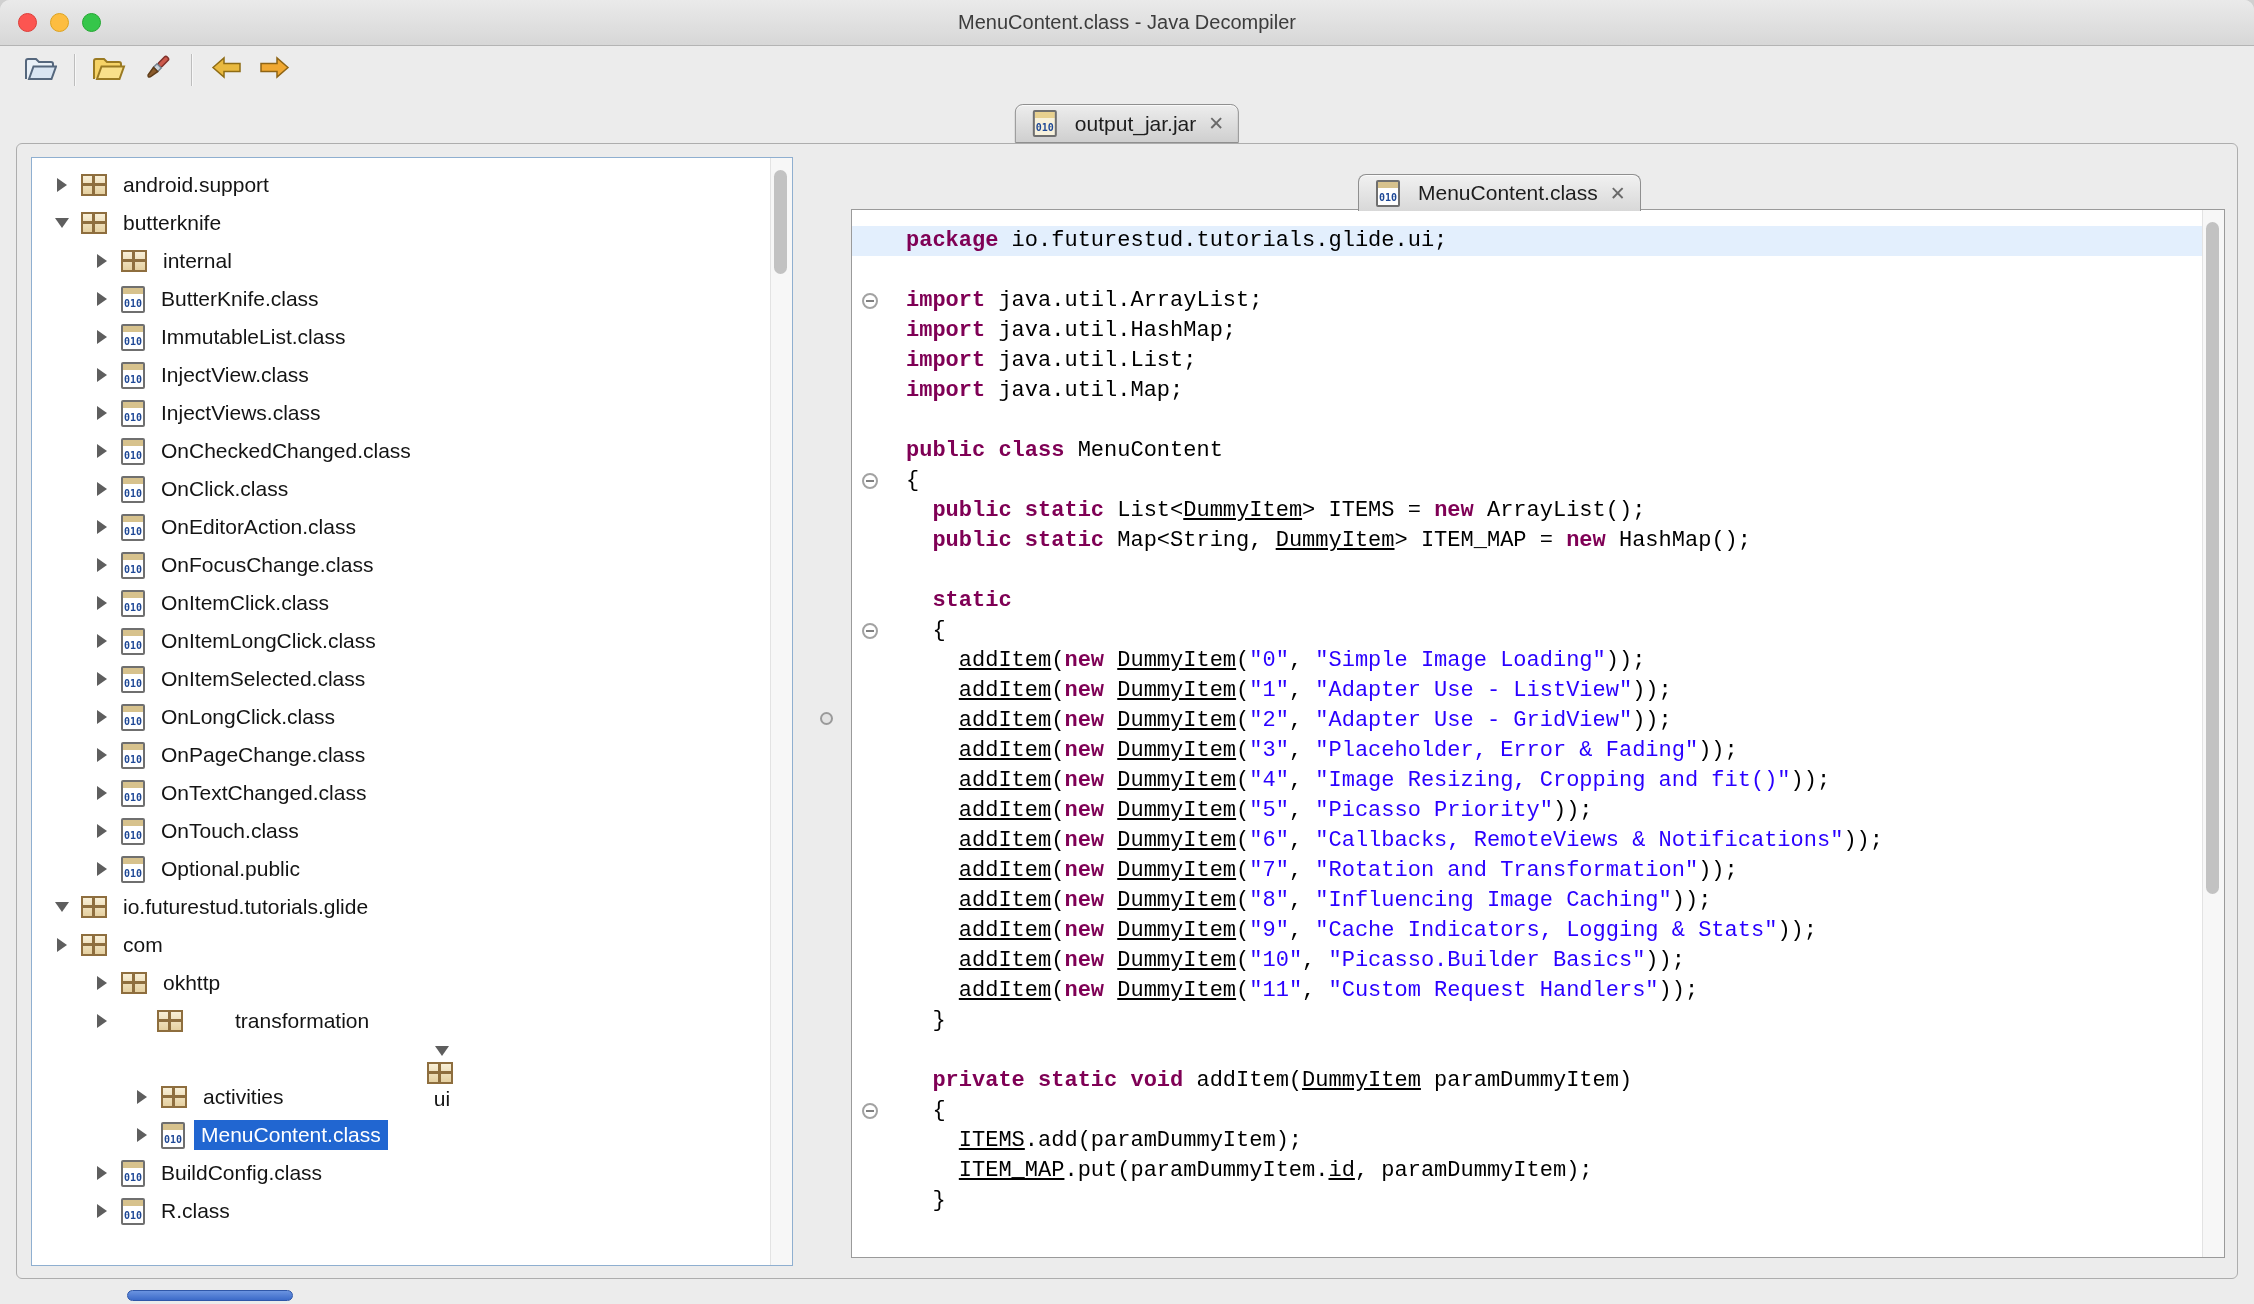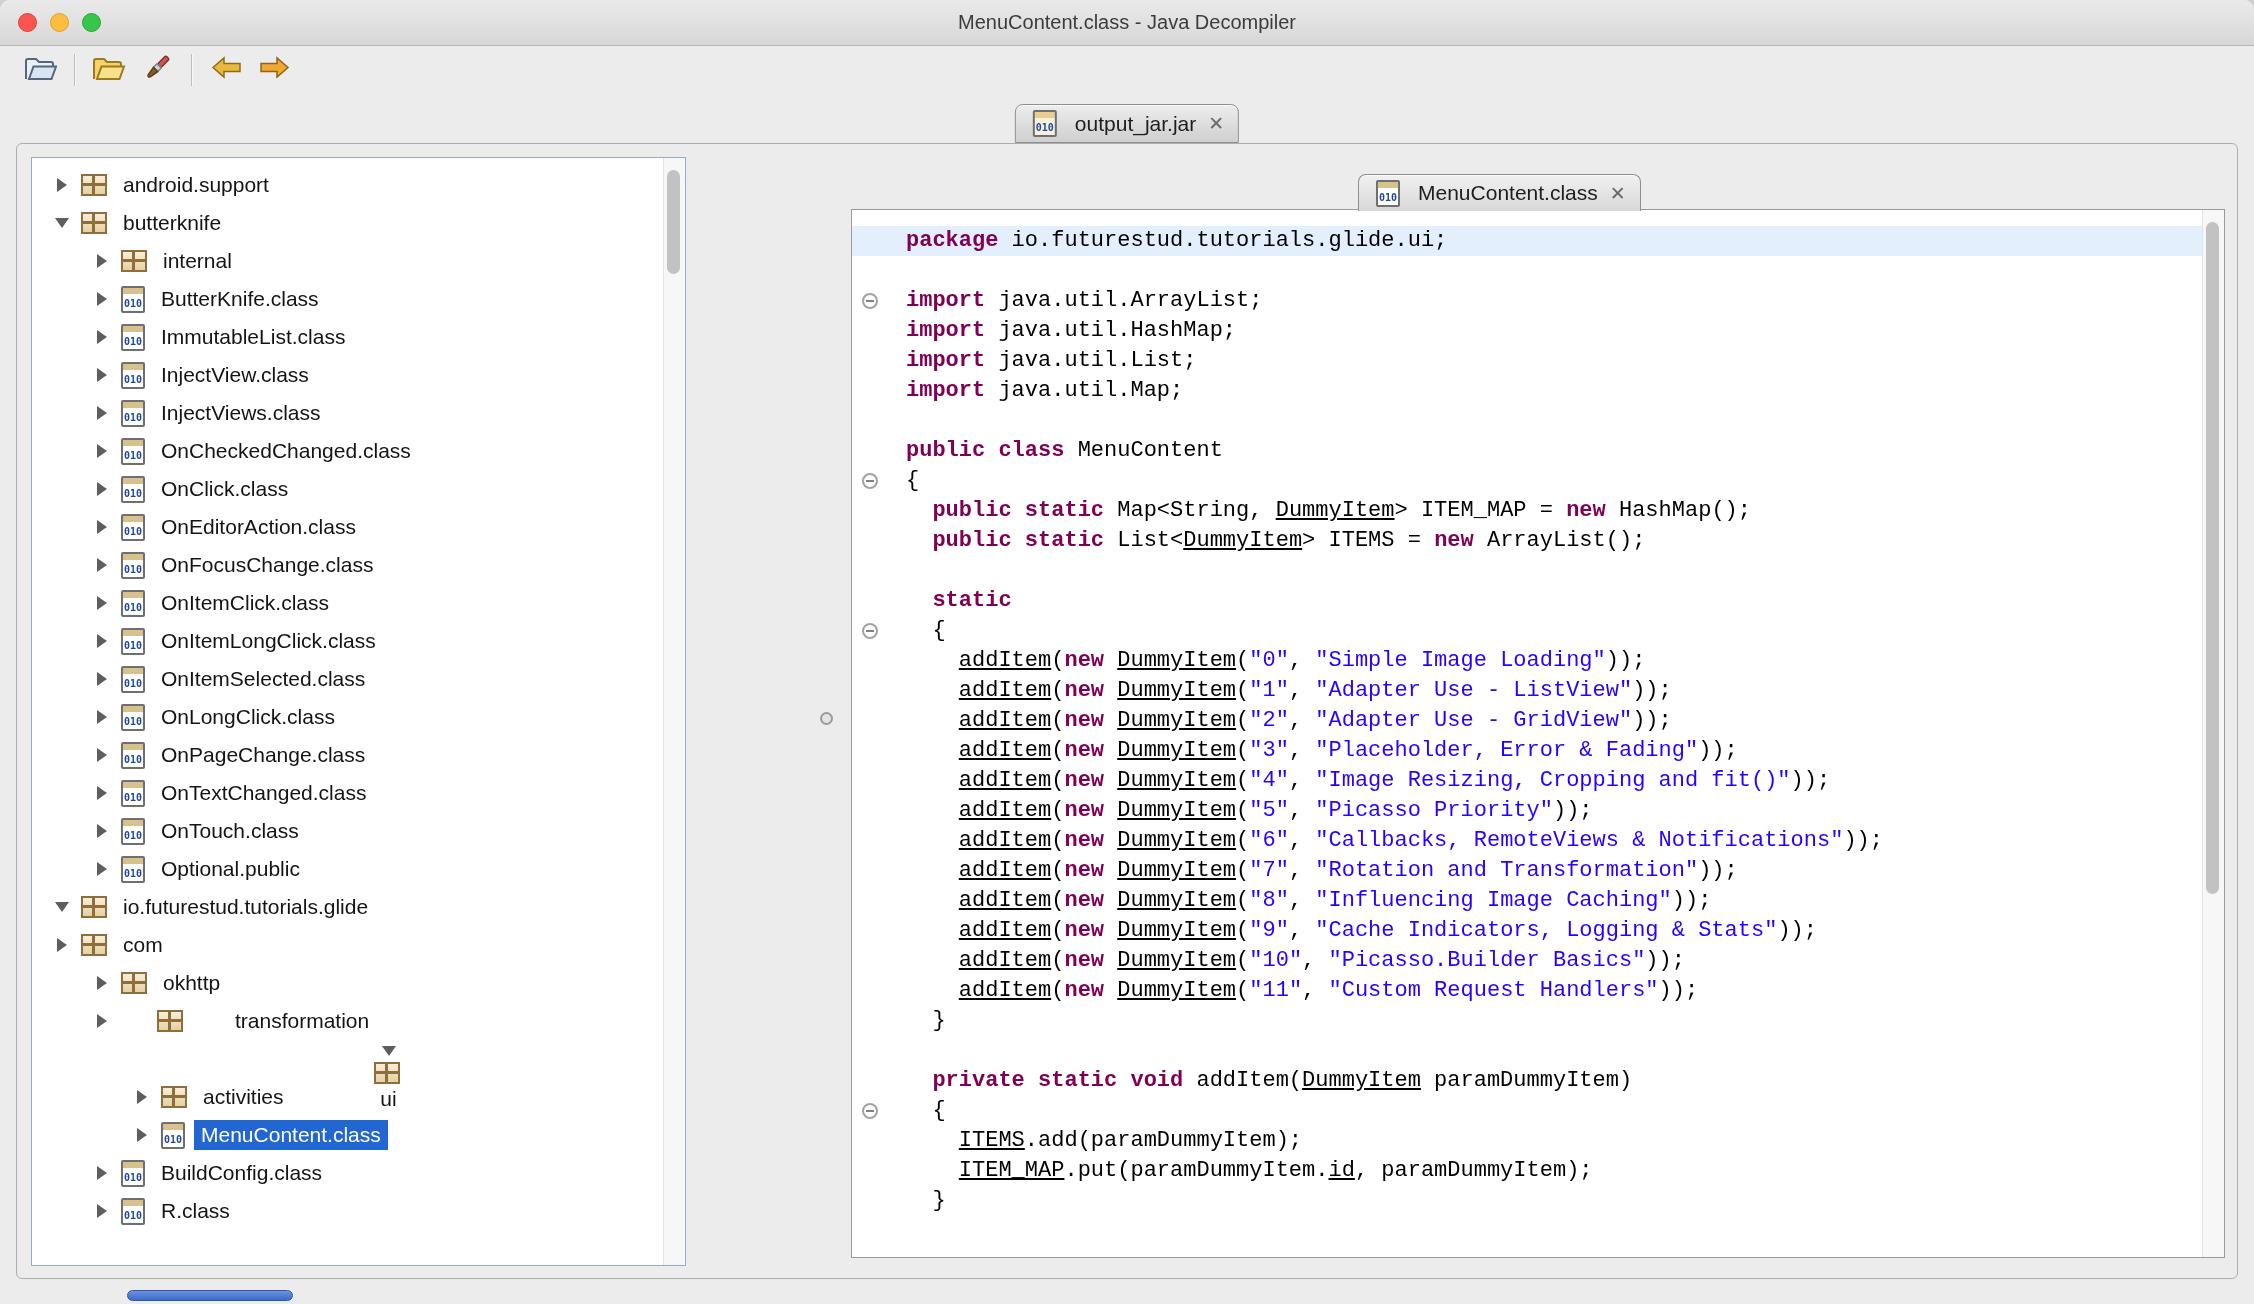--- a/index.html
+++ b/index.html
@@ -28,21 +28,21 @@
   .jar-tab{position:absolute;top:104px;left:50%;transform:translateX(-50%);height:39px;padding:0 14px 0 12px;z-index:2;}
   .source-tab{position:absolute;left:1358px;top:174px;height:37px;padding:0 14px 0 12px;z-index:3;
               background:linear-gradient(#f1f1f1,#d8d8d8);border-bottom:none;border-radius:8px 8px 0 0;}
   .tab .close{font-size:19px;color:#6a6a6a;margin-left:3px;}
 
   
   .main-frame{position:absolute;left:16px;top:143px;width:2222px;height:1136px;background:#ececec;
               border:1px solid #adadad;border-radius:6px;box-sizing:border-box;}
 
   
-  .tree-panel{position:absolute;left:31px;top:157px;width:655px;height:1109px;background:#fff;
+  .tree-panel{position:absolute;left:31px;top:157px;width:762px;height:1109px;background:#fff;
               border:1px solid #8fafd0;box-sizing:border-box;overflow:hidden;}
   .tree{padding-top:8px;}
   .tree-row{display:flex;align-items:center;height:38px;font-size:21px;color:#141414;}
   .arrow{width:28px;height:22px;display:flex;align-items:center;justify-content:center;flex:none;}
   .arrow.collapsed::before{content:"";display:block;width:0;height:0;
       border-left:10px solid #5e5e5e;border-top:7px solid transparent;border-bottom:7px solid transparent;}
   .arrow.expanded::before{content:"";display:block;width:0;height:0;
       border-top:10px solid #5e5e5e;border-left:7px solid transparent;border-right:7px solid transparent;}
   .ticon{flex:none;margin:0 9px 0 5px;}
   .icon-package{width:26px;height:22px;border:2px solid #8e6e3e;box-sizing:border-box;
@@ -353,22 +353,22 @@
     <div class="code" id="code">
         <div class="code-line hl"><span class="code-text"><span class="seg-k">package</span><span class="seg-p"> io.futurestud.tutorials.glide.ui;</span></span></div>
         <div class="code-line"><span class="code-text"><span class="seg-p">&nbsp;</span></span></div>
         <div class="code-line"><div class="fold"></div><span class="code-text"><span class="seg-k">import</span><span class="seg-p"> java.util.ArrayList;</span></span></div>
         <div class="code-line"><span class="code-text"><span class="seg-k">import</span><span class="seg-p"> java.util.HashMap;</span></span></div>
         <div class="code-line"><span class="code-text"><span class="seg-k">import</span><span class="seg-p"> java.util.List;</span></span></div>
         <div class="code-line"><span class="code-text"><span class="seg-k">import</span><span class="seg-p"> java.util.Map;</span></span></div>
         <div class="code-line"><span class="code-text"><span class="seg-p">&nbsp;</span></span></div>
         <div class="code-line"><span class="code-text"><span class="seg-k">public class</span><span class="seg-p"> MenuContent</span></span></div>
         <div class="code-line"><div class="fold"></div><span class="code-text"><span class="seg-p">{</span></span></div>
+        <div class="code-line"><span class="code-text"><span class="seg-p">  </span><span class="seg-k">public static</span><span class="seg-p"> List&lt;</span><span class="seg-u">DummyItem</span><span class="seg-p">&gt; ITEMS = </span><span class="seg-k">new</span><span class="seg-p"> ArrayList();</span></span></div>
         <div class="code-line"><span class="code-text"><span class="seg-p">  </span><span class="seg-k">public static</span><span class="seg-p"> Map&lt;String, </span><span class="seg-u">DummyItem</span><span class="seg-p">&gt; ITEM_MAP = </span><span class="seg-k">new</span><span class="seg-p"> HashMap();</span></span></div>
-        <div class="code-line"><span class="code-text"><span class="seg-p">  </span><span class="seg-k">public static</span><span class="seg-p"> List&lt;</span><span class="seg-u">DummyItem</span><span class="seg-p">&gt; ITEMS = </span><span class="seg-k">new</span><span class="seg-p"> ArrayList();</span></span></div>
         <div class="code-line"><span class="code-text"><span class="seg-p">&nbsp;</span></span></div>
         <div class="code-line"><span class="code-text"><span class="seg-p">  </span><span class="seg-k">static</span></span></div>
         <div class="code-line"><div class="fold"></div><span class="code-text"><span class="seg-p">  {</span></span></div>
         <div class="code-line"><span class="code-text"><span class="seg-p">    </span><span class="seg-u">addItem</span><span class="seg-p">(</span><span class="seg-k">new</span><span class="seg-p"> </span><span class="seg-u">DummyItem</span><span class="seg-p">(</span><span class="seg-s">"0"</span><span class="seg-p">, </span><span class="seg-s">"Simple Image Loading"</span><span class="seg-p">));</span></span></div>
         <div class="code-line"><span class="code-text"><span class="seg-p">    </span><span class="seg-u">addItem</span><span class="seg-p">(</span><span class="seg-k">new</span><span class="seg-p"> </span><span class="seg-u">DummyItem</span><span class="seg-p">(</span><span class="seg-s">"1"</span><span class="seg-p">, </span><span class="seg-s">"Adapter Use - ListView"</span><span class="seg-p">));</span></span></div>
         <div class="code-line"><span class="code-text"><span class="seg-p">    </span><span class="seg-u">addItem</span><span class="seg-p">(</span><span class="seg-k">new</span><span class="seg-p"> </span><span class="seg-u">DummyItem</span><span class="seg-p">(</span><span class="seg-s">"2"</span><span class="seg-p">, </span><span class="seg-s">"Adapter Use - GridView"</span><span class="seg-p">));</span></span></div>
         <div class="code-line"><span class="code-text"><span class="seg-p">    </span><span class="seg-u">addItem</span><span class="seg-p">(</span><span class="seg-k">new</span><span class="seg-p"> </span><span class="seg-u">DummyItem</span><span class="seg-p">(</span><span class="seg-s">"3"</span><span class="seg-p">, </span><span class="seg-s">"Placeholder, Error &amp; Fading"</span><span class="seg-p">));</span></span></div>
         <div class="code-line"><span class="code-text"><span class="seg-p">    </span><span class="seg-u">addItem</span><span class="seg-p">(</span><span class="seg-k">new</span><span class="seg-p"> </span><span class="seg-u">DummyItem</span><span class="seg-p">(</span><span class="seg-s">"4"</span><span class="seg-p">, </span><span class="seg-s">"Image Resizing, Cropping and fit()"</span><span class="seg-p">));</span></span></div>
         <div class="code-line"><span class="code-text"><span class="seg-p">    </span><span class="seg-u">addItem</span><span class="seg-p">(</span><span class="seg-k">new</span><span class="seg-p"> </span><span class="seg-u">DummyItem</span><span class="seg-p">(</span><span class="seg-s">"5"</span><span class="seg-p">, </span><span class="seg-s">"Picasso Priority"</span><span class="seg-p">));</span></span></div>
         <div class="code-line"><span class="code-text"><span class="seg-p">    </span><span class="seg-u">addItem</span><span class="seg-p">(</span><span class="seg-k">new</span><span class="seg-p"> </span><span class="seg-u">DummyItem</span><span class="seg-p">(</span><span class="seg-s">"6"</span><span class="seg-p">, </span><span class="seg-s">"Callbacks, RemoteViews &amp; Notifications"</span><span class="seg-p">));</span></span></div>

